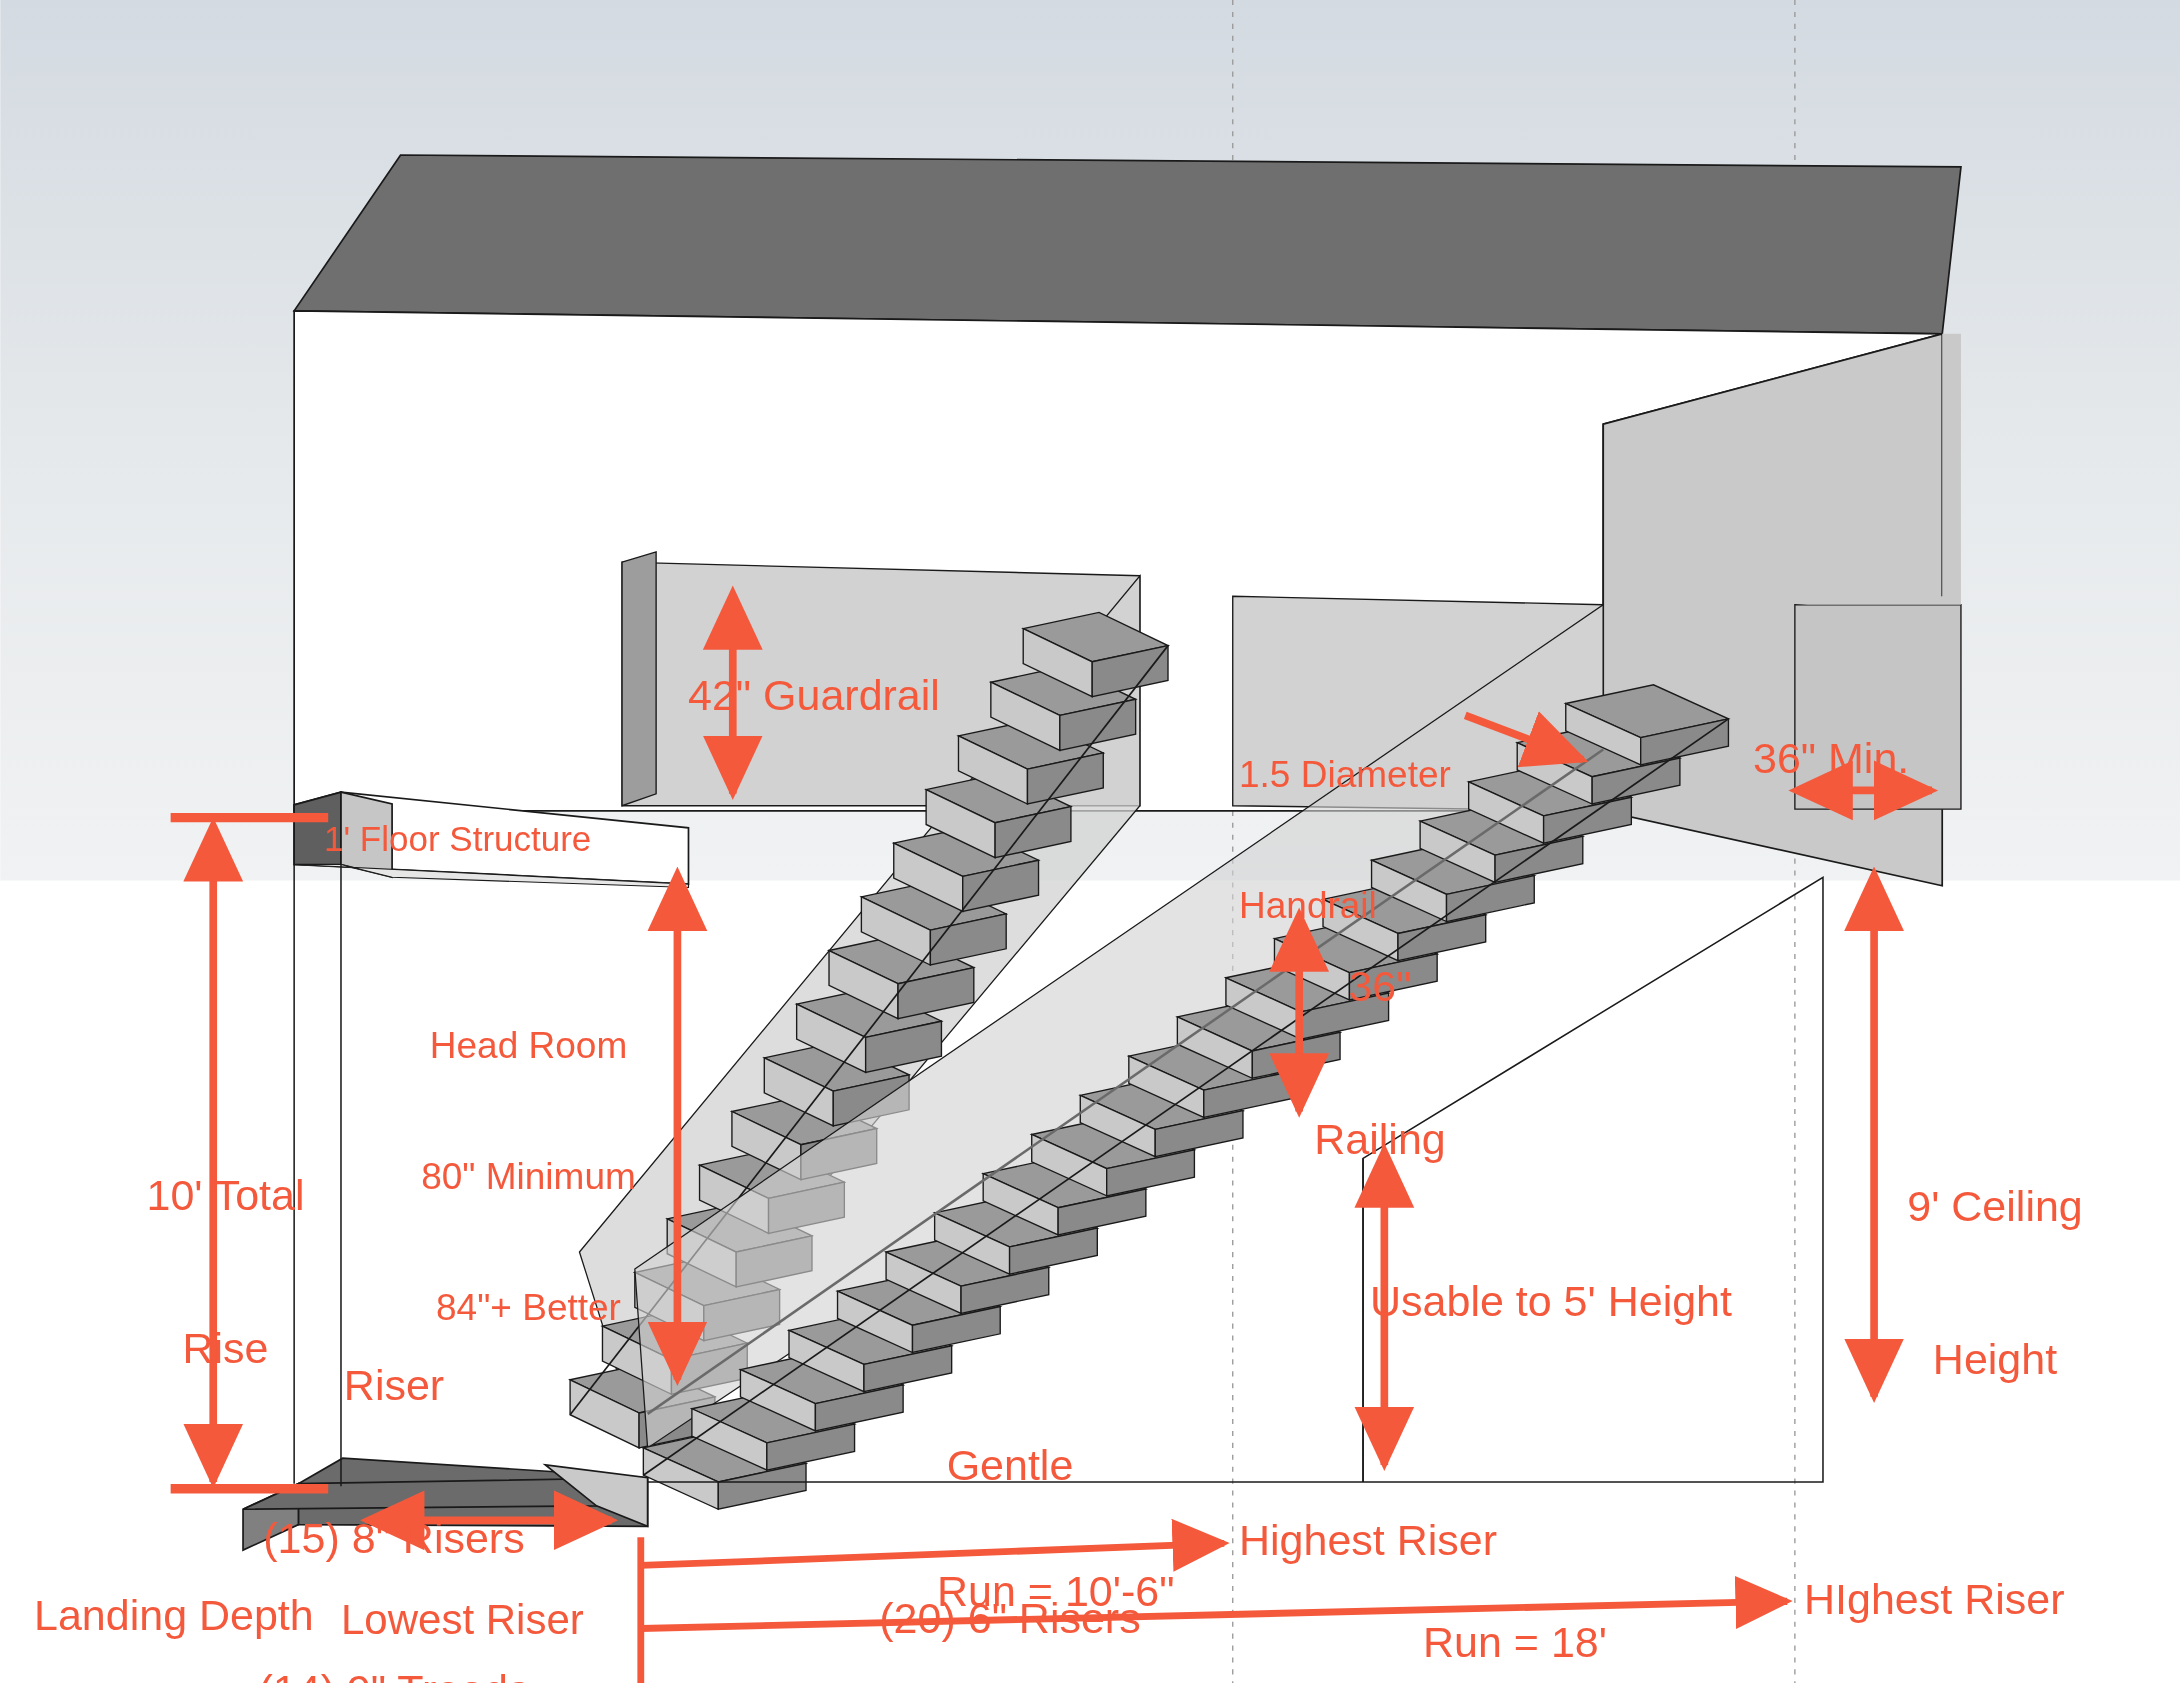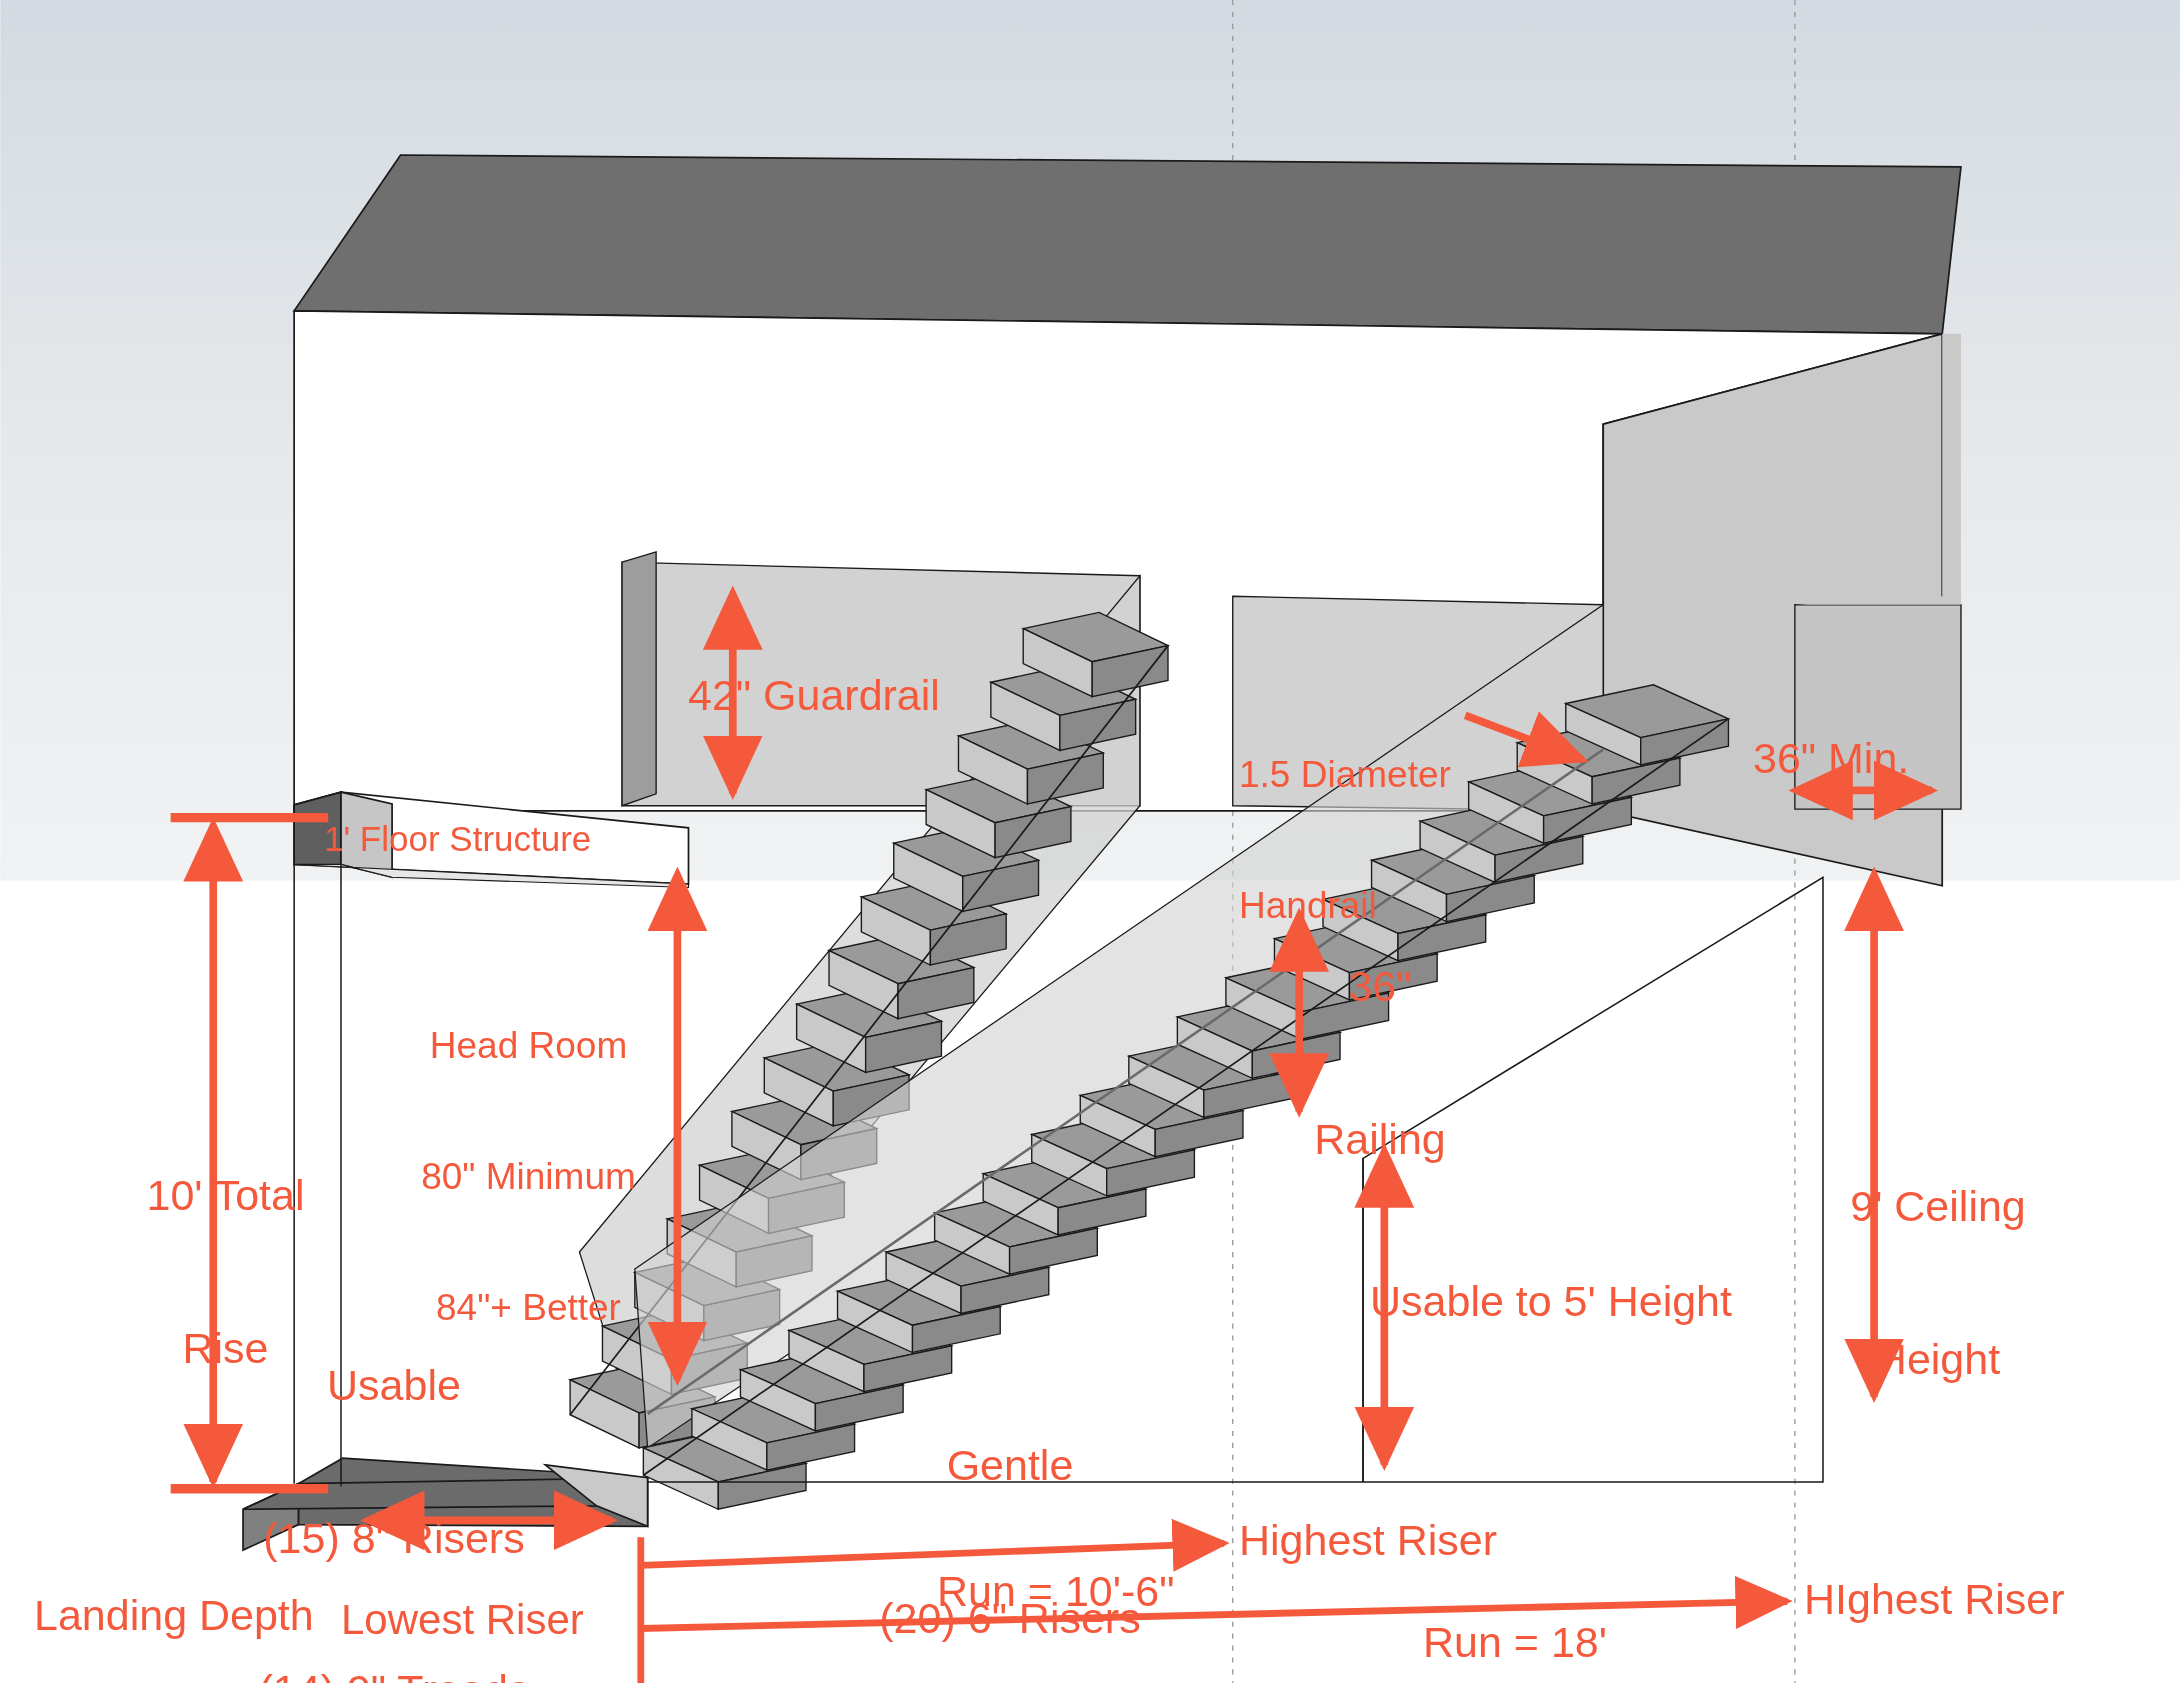--- a/index.html
+++ b/index.html
@@ -342,29 +342,29 @@
   <div class="anno" style="left:119px;top:1069px;font-size:43px;text-align:center;width:213px;">
     <div>10' Total</div>
     <div>Rise</div>
   </div>
 
   <div class="anno" style="left:1295px;top:860px;font-size:43px;text-align:center;width:170px;">
     <div>36"</div>
     <div>Railing</div>
   </div>
 
-  <div class="anno" style="left:1823px;top:1080px;font-size:43px;text-align:center;width:230px;">
+  <div class="anno" style="left:1880px;top:1080px;font-size:43px;text-align:center;width:230px;">
     <div>9' Ceiling</div>
     <div>Height</div>
   </div>
 
   <div class="anno" style="left:1370px;top:1276px;font-size:43px;">Usable to 5' Height</div>
 
   <div class="anno" style="left:232px;top:1259px;font-size:43px;text-align:center;width:324px;">
-    <div>Usable</div>
+    <div>Riser</div>
     <div>(15) 8" Risers</div>
     <div>(14) 9" Treads</div>
   </div>
 
   <div class="anno" style="left:831px;top:1339px;font-size:43px;text-align:center;width:358px;">
     <div>Gentle</div>
     <div>(20) 6" Risers</div>
     
   </div>
 

